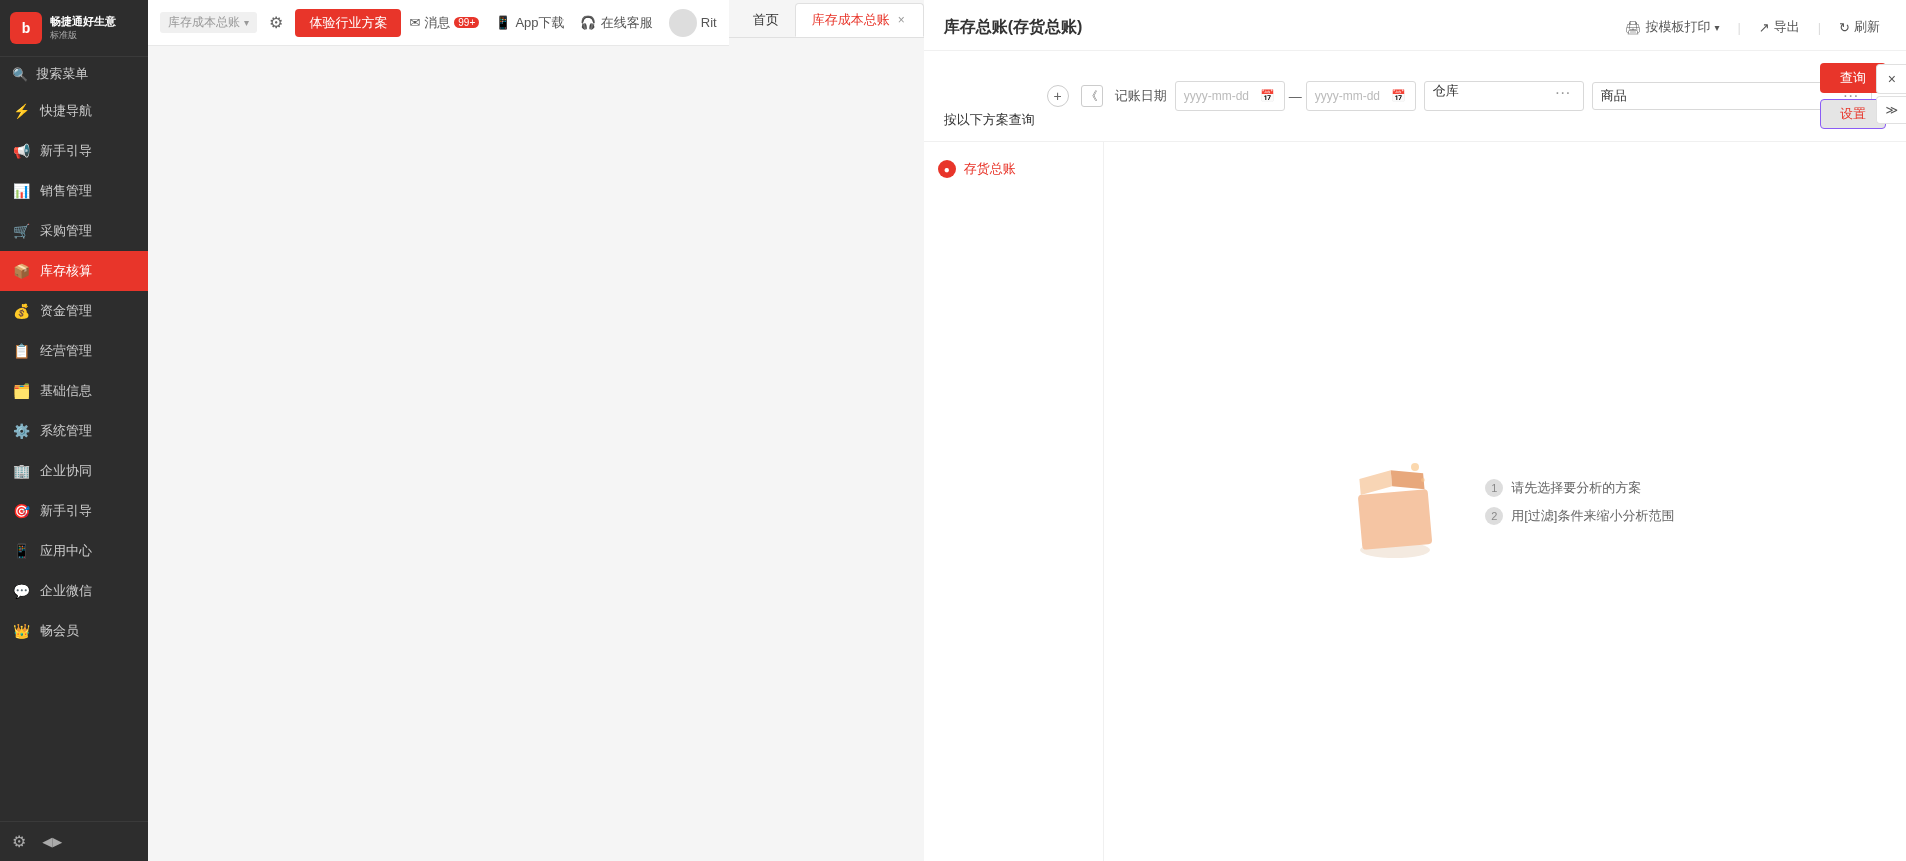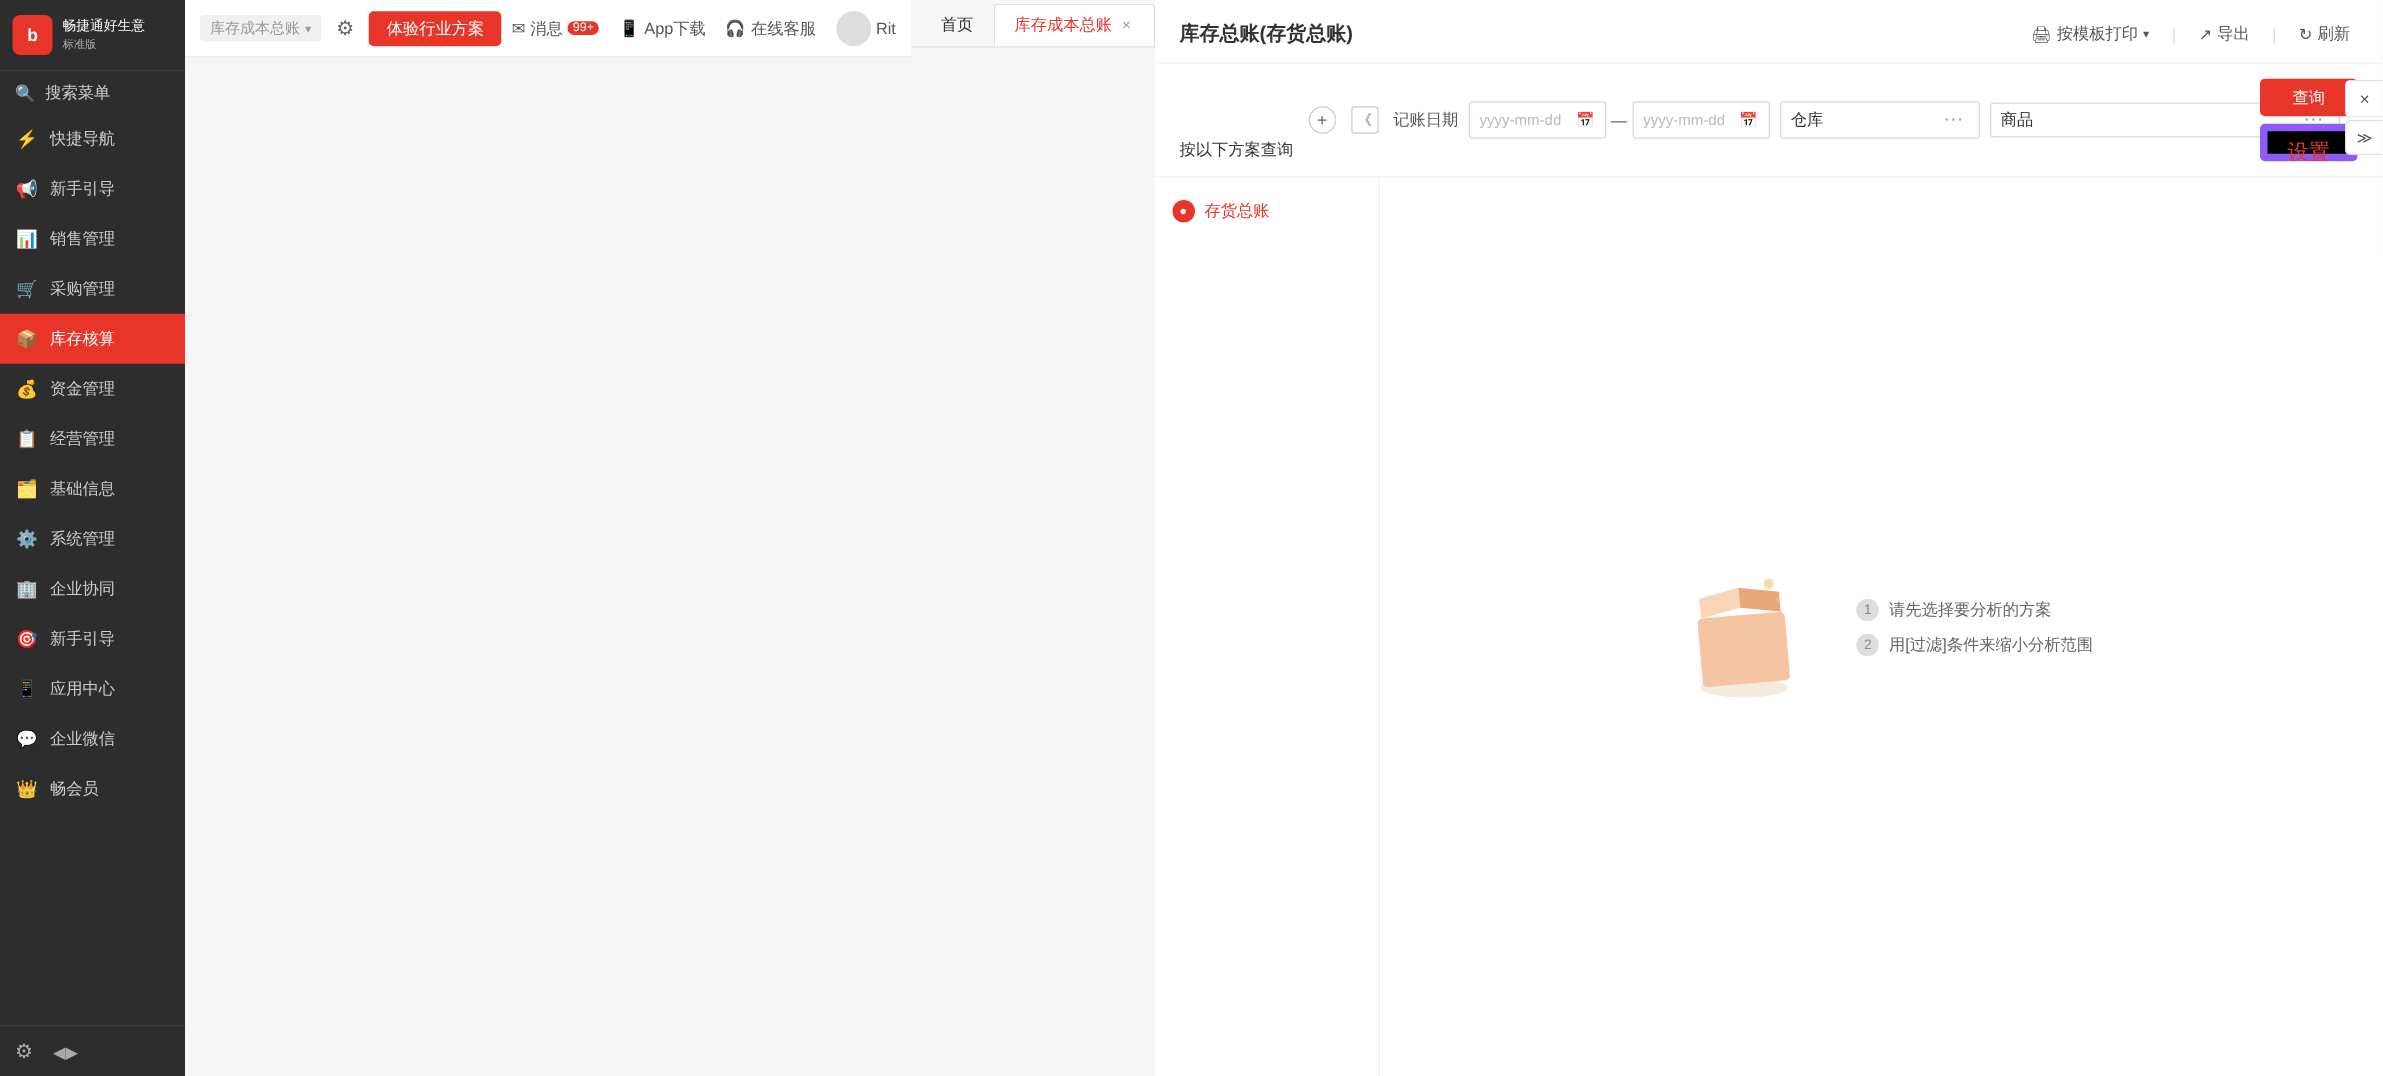--- a/index.html
+++ b/index.html
@@ -27,21 +27,21 @@
       height: 32px;
       background: #e8352a;
       border-radius: 6px;
       display: flex;
       align-items: center;
       justify-content: center;
       color: white;
       font-size: 14px;
       font-weight: bold;
     }
-    .logo-text { font-size: 11px; color: #fff; line-height: 1.3; }
+    .logo-text { font-size: 11px; color: #fff; line-height: 1.3; font-weight: bold; }
     .logo-badge { font-size: 9px; color: #aaa; }
 
     .sidebar-search {
       display: flex;
       align-items: center;
       padding: 8px 12px;
       color: #ccc;
       cursor: pointer;
       font-size: 13px;
       gap: 8px;
@@ -302,21 +302,20 @@
     }
     .date-separator { color: #555; }
     .warehouse-select {
       min-width: 160px;
       height: 30px;
       border: 1px solid #d9d9d9;
       border-radius: 3px;
       padding: 0 8px;
       font-size: 13px;
       display: flex;
-      align-items: center;
       justify-content: space-between;
       cursor: pointer;
       background: #fff;
       color: #333;
     }
     .more-btn {
       color: #999;
       cursor: pointer;
       padding: 2px 4px;
       font-size: 16px;
@@ -339,26 +338,26 @@
       background: #e8352a;
       color: #fff;
       border: none;
       border-radius: 4px;
       padding: 6px 20px;
       font-size: 13px;
       cursor: pointer;
       height: 30px;
     }
     .settings-btn {
-      background: #000000;
+      background: #e5e5e5;
       color: #e8352a;
-      border: 6px solid #8b5cf6;
+      border: 1px solid #8b5cf6;
       border-radius: 4px;
       padding: 5px 16px;
-      font-size: 17px;
+      font-size: 13px;
       cursor: pointer;
       height: 30px;
     }
     .filter-right-btns {
       display: flex;
       flex-direction: column;
       gap: 6px;
       position: absolute;
       right: 20px;
       top: 12px;

